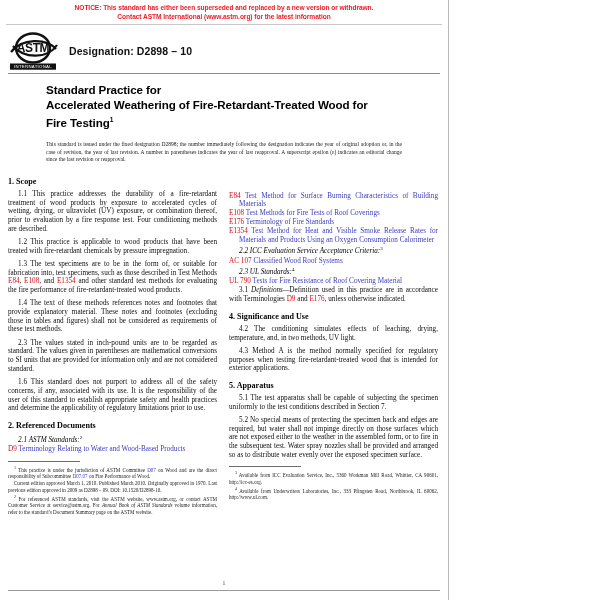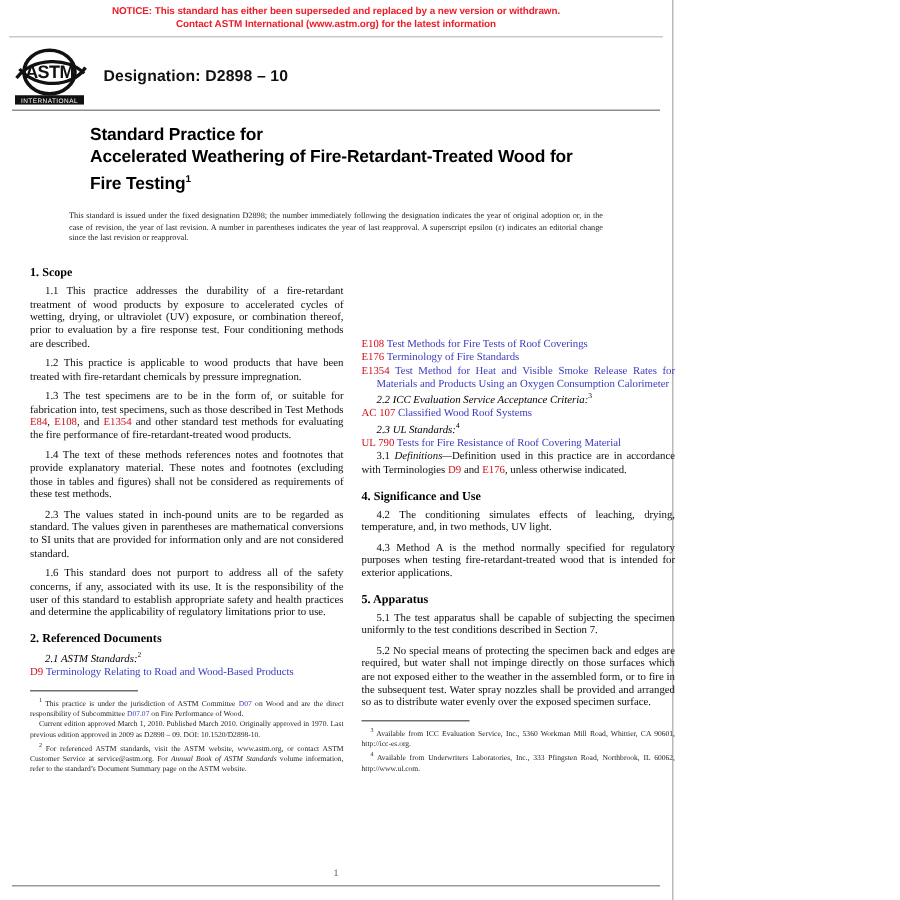--- a/index.html
+++ b/index.html
@@ -71,21 +71,21 @@
     letter-spacing: 0.1px;
     color: #111;
   }
   .masthead-rule {
     margin: 2px 8px 0 8px;
     border-top: 1px solid #8d8d8d;
     height: 0;
   }
   
   .title-block {
-    padding: 9px 46px 0 60px;
+    padding: 9px 46px 0 46px;
   }
   .title-line {
     font-family: "Liberation Sans", sans-serif;
     font-weight: bold;
     font-size: 11.6px;
     line-height: 14.6px;
     color: #000;
     letter-spacing: -0.1px;
   }
   .title-line sup {
@@ -96,23 +96,23 @@
   .preamble {
     padding: 11px 46px 0 46px;
     font-size: 5.5px;
     line-height: 7.6px;
     text-align: justify;
     color: #1a1a1a;
   }
   
   .columns {
     display: flex;
-    padding: 13px 8px 0 20px;
+    padding: 13px 8px 0 8px;
     gap: 12px;
-    align-items: flex-end;
+    align-items: center;
   }
   .col {
     width: 209px;
     flex: 0 0 209px;
     position: relative;
   }
   h2.sec {
     font-family: "Liberation Serif", serif;
     font-weight: bold;
     font-size: 8.1px;
@@ -237,33 +237,34 @@
         <p class="para">1.1 This practice addresses the durability of a fire-retardant treatment of wood products by exposure to accelerated cycles of wetting, drying, or ultraviolet (UV) exposure, or combination thereof, prior to evaluation by a fire response test. Four conditioning methods are described.</p>
         <p class="para">1.2 This practice is applicable to wood products that have been treated with fire-retardant chemicals by pressure impregnation.</p>
         <p class="para"><span>1.3 The test specimens are to be in the form of, or suitable for fabrication into, test specimens, such as those described in Test Methods </span><span class="lnk-red">E84</span><span>, </span><span class="lnk-red">E108</span><span>, and </span><span class="lnk-red">E1354</span><span> and other standard test methods for evaluating the fire performance of fire-retardant-treated wood products.</span></p>
         <p class="para">1.4 The text of these methods references notes and footnotes that provide explanatory material. These notes and footnotes (excluding those in tables and figures) shall not be considered as requirements of these test methods.</p>
         <p class="para">2.3 The values stated in inch-pound units are to be regarded as standard. The values given in parentheses are mathematical conversions to SI units that are provided for information only and are not considered standard.</p>
         <p class="para ital">1.6 This standard does not purport to address all of the safety concerns, if any, associated with its use. It is the responsibility of the user of this standard to establish appropriate safety and health practices and determine the applicability of regulatory limitations prior to use.</p>
 
         <h2 class="sec spaced">2. Referenced Documents</h2>
         <ul class="reflist">
           <li class="sub"><span>2.1 ASTM Standards:</span><sup>2</sup></li>
-          <li><span class="lnk-red">D9</span> <span class="lnk-blue">Terminology Relating to Road and Wood-Based Products</span></li>
+          <li><span class="lnk-red">D9</span> <span class="lnk-blue">Terminology Relating to Water and Wood-Based Products</span></li>
         </ul>
 
         <div class="footnotes">
           <div class="fn-rule"></div>
           <p class="fn"><sup>1</sup> <span>This practice is under the jurisdiction of ASTM Committee </span><span class="lnk-blue">D07</span><span> on Wood and are the direct responsibility of Subcommittee </span><span class="lnk-blue">D07.07</span><span> on Fire Performance of Wood.</span></p>
           <p class="fn">Current edition approved March 1, 2010. Published March 2010. Originally approved in 1970. Last previous edition approved in 2009 as D2898 – 09. DOI: 10.1520/D2898-10.</p>
           <p class="fn"><sup>2</sup> <span>For referenced ASTM standards, visit the ASTM website, www.astm.org, or contact ASTM Customer Service at service@astm.org. For </span><i>Annual Book of ASTM Standards</i><span> volume information, refer to the standard’s Document Summary page on the ASTM website.</span></p>
         </div>
       </div>
 
       <div class="col">
         <ul class="reflist">
+          <li><span class="lnk-red">E84</span> <span class="lnk-blue">Test Method for Surface Burning Characteristics of Building Materials</span></li>
           <li><span class="lnk-red">E108</span> <span class="lnk-blue">Test Methods for Fire Tests of Roof Coverings</span></li>
           <li><span class="lnk-red">E176</span> <span class="lnk-blue">Terminology of Fire Standards</span></li>
           <li><span class="lnk-red">E1354</span> <span class="lnk-blue">Test Method for Heat and Visible Smoke Release Rates for Materials and Products Using an Oxygen Consumption Calorimeter</span></li>
           <li class="sub"><span>2.2 ICC Evaluation Service Acceptance Criteria:</span><sup>3</sup></li>
           <li><span class="lnk-red">AC 107</span> <span class="lnk-blue">Classified Wood Roof Systems</span></li>
           <li class="sub"><span>2.3 UL Standards:</span><sup>4</sup></li>
           <li><span class="lnk-red">UL 790</span> <span class="lnk-blue">Tests for Fire Resistance of Roof Covering Material</span></li>
         </ul>
 
         <p class="para"><span>3.1 </span><i>Definitions—</i><span>Definition used in this practice are in accordance with Terminologies </span><span class="lnk-red">D9</span><span> and </span><span class="lnk-red">E176</span><span>, unless otherwise indicated.</span></p>

